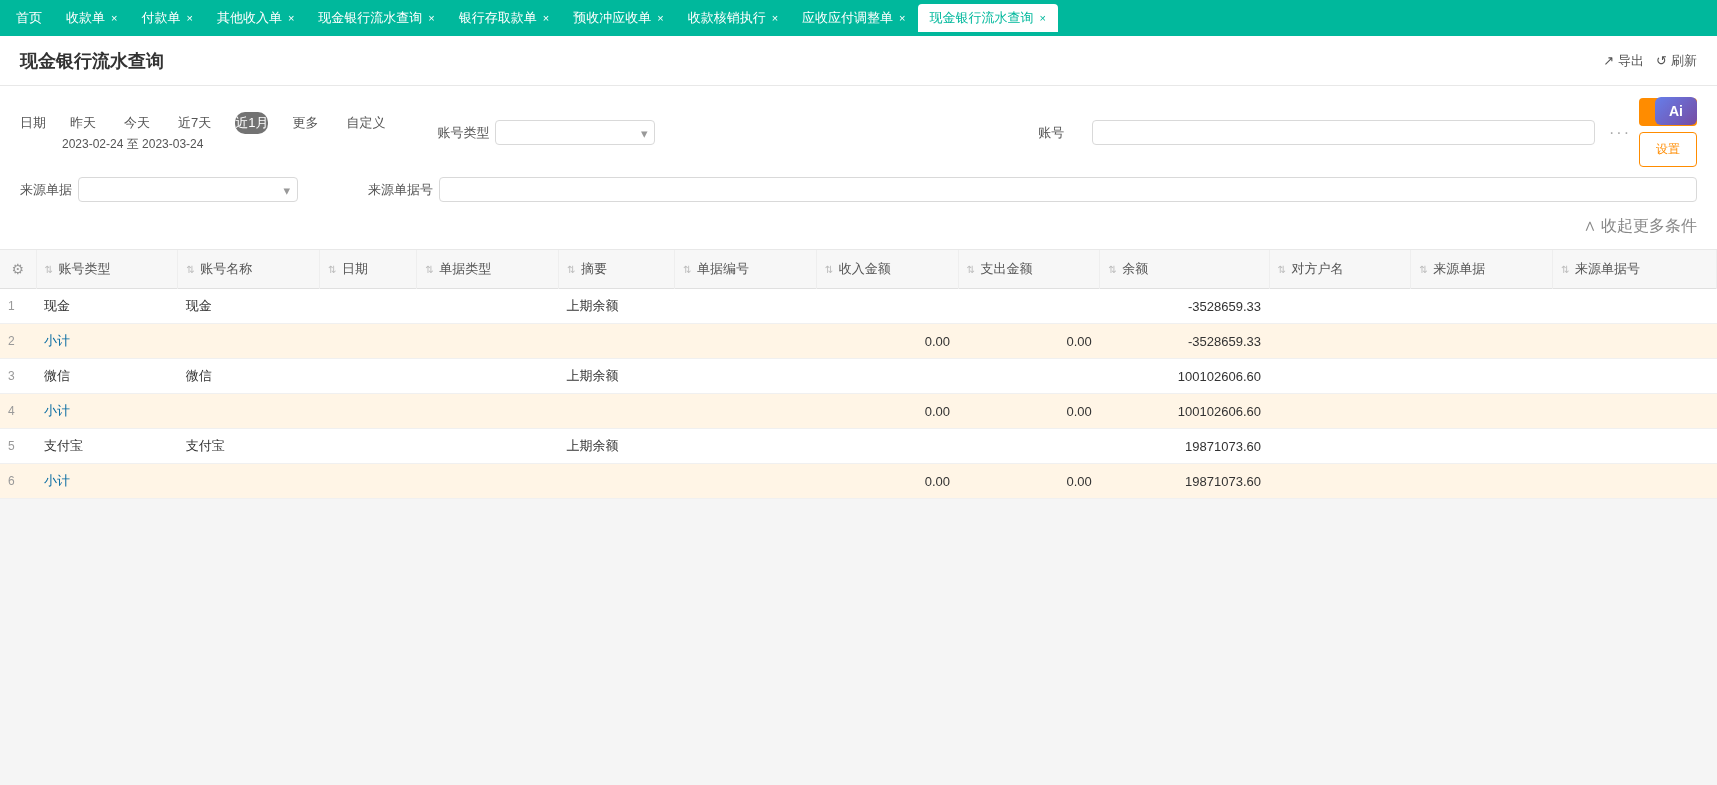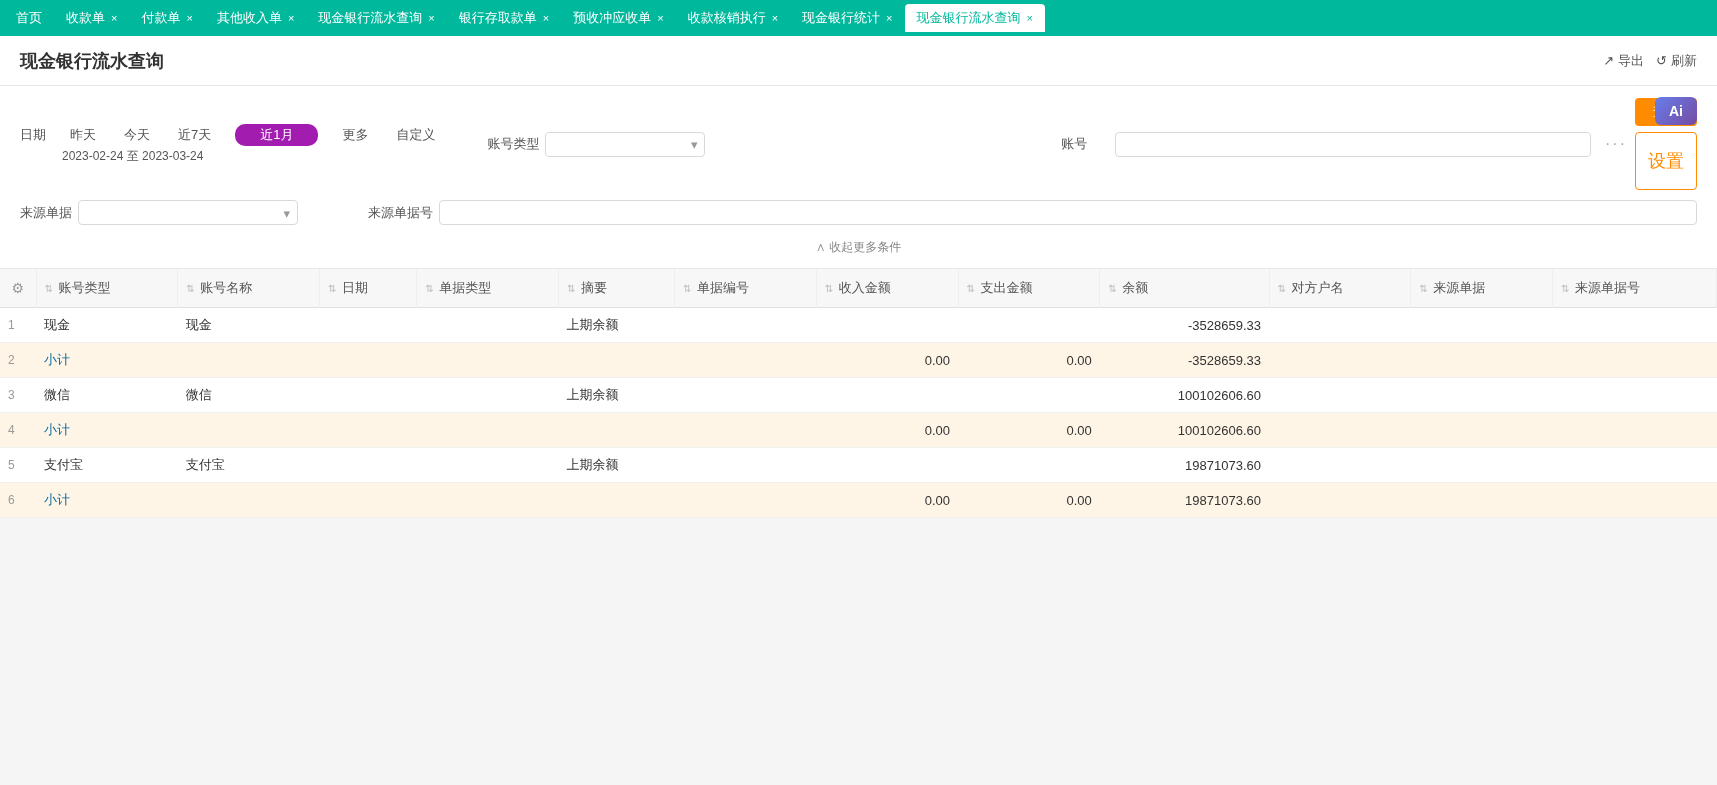--- a/index.html
+++ b/index.html
@@ -100,24 +100,24 @@
       gap: 20px;
       align-items: center;
     }
     .date-opt {
       color: #555;
       font-size: 13px;
       cursor: pointer;
       padding: 2px 4px;
     }
     .date-opt.active {
-      background: #a21caf;
+      background: #737373;
       color: #fff;
       border-radius: 10px;
-      padding: 2px 25px;
+      padding: 2px 0;
     }
     .date-range {
       color: #555;
       font-size: 12px;
       margin-left: 2px;
     }
     .filter-select {
       border: 1px solid #d9d9d9;
       border-radius: 4px;
       padding: 4px 28px 4px 8px;
@@ -162,30 +162,30 @@
       border-radius: 4px;
       padding: 5px 16px;
       cursor: pointer;
       font-size: 13px;
     }
     .btn-settings {
       background: #fff;
       color: #ff8c00;
       border: 1px solid #ff8c00;
       border-radius: 4px;
-      padding: 16px 12px;
-      cursor: pointer;
-      font-size: 18px;
+      padding: 8px 12px;
+      cursor: pointer;
+      font-size: 12px;
     }
     .collapse-bar {
-      text-align: center;
+      text-align: right;
       padding: 4px 0;
       cursor: pointer;
       color: #888;
-      font-size: 12px;
+      font-size: 16px;
     }
 
     
     .table-area {
       background: #fff;
       margin: 0;
       overflow-x: auto;
     }
     table {
       width: 100%;
@@ -262,21 +262,21 @@
   </div>
   <div class="nav-item">
     <span>预收冲应收单</span>
     <span class="close-x">×</span>
   </div>
   <div class="nav-item">
     <span>收款核销执行</span>
     <span class="close-x">×</span>
   </div>
   <div class="nav-item">
-    <span>现金银行统计</span>
+    <span>应收应付调整单</span>
     <span class="close-x">×</span>
   </div>
   <div class="nav-item active">
     <span>现金银行流水查询</span>
     <span class="close-x">×</span>
   </div>
 </nav>
 
 <div class="page-header">
   <h1 class="page-title">现金银行流水查询</h1>

